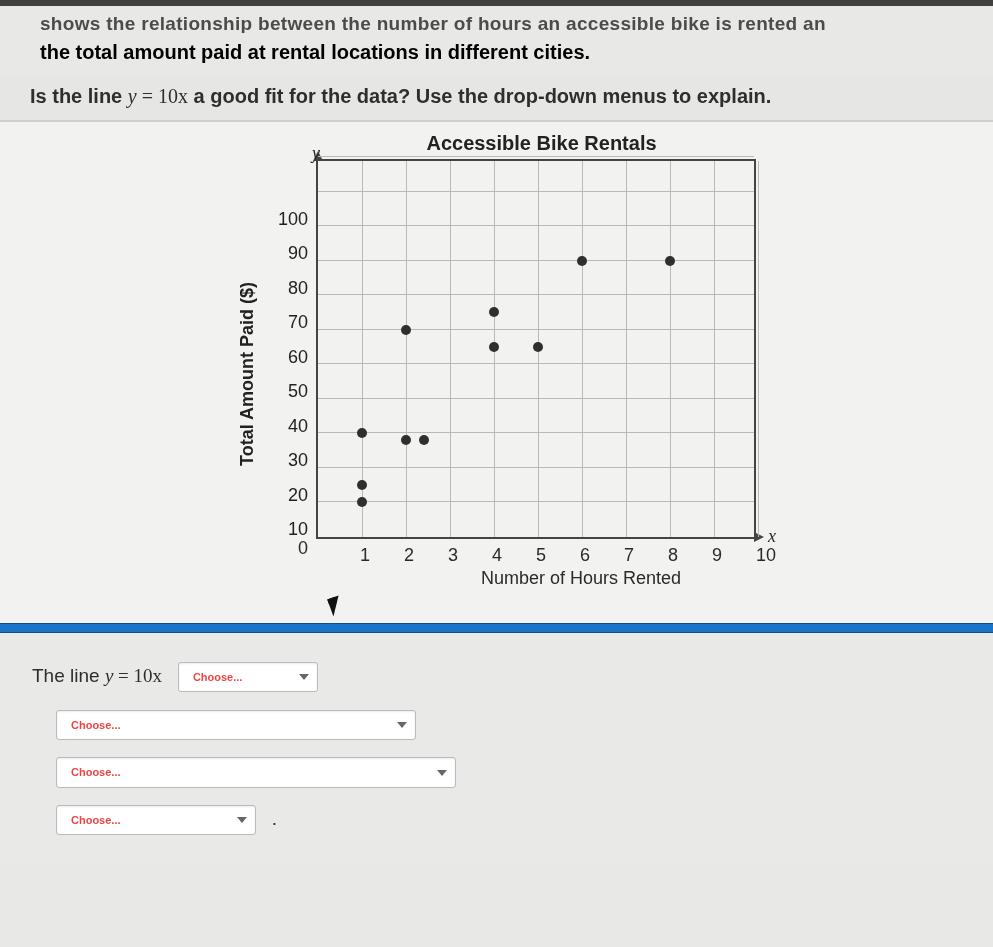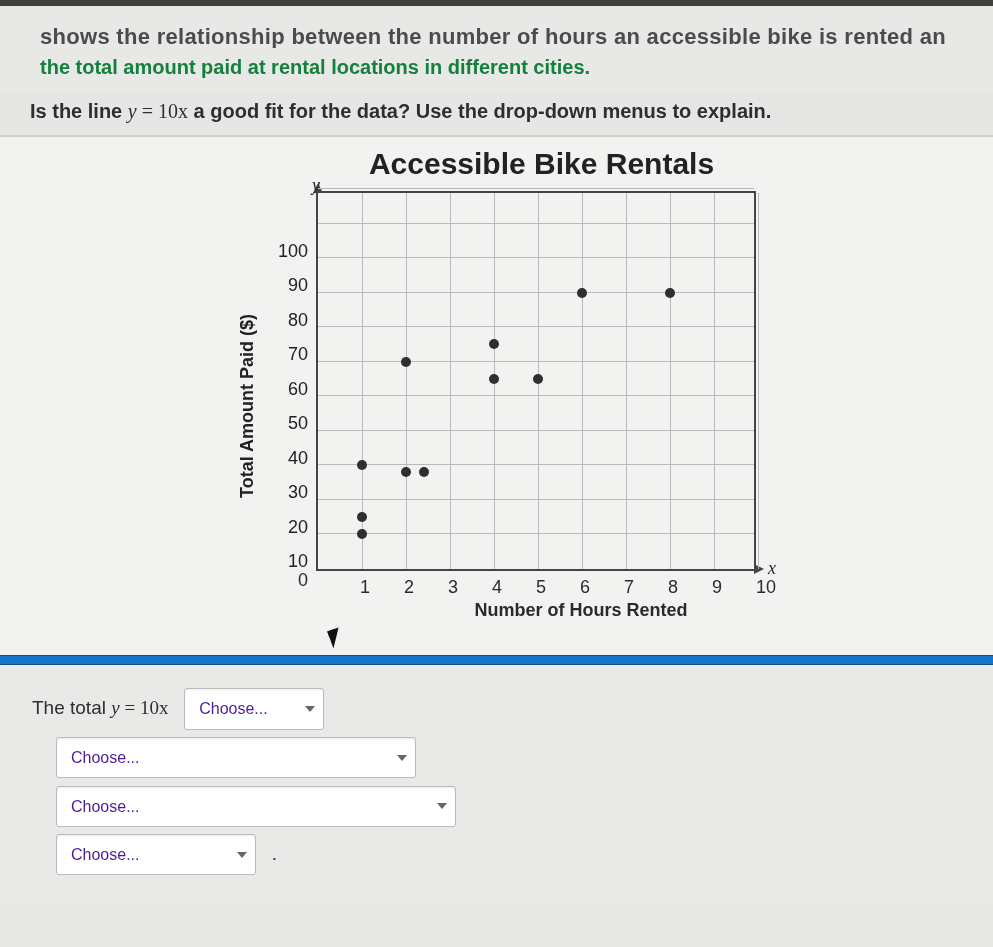--- a/index.html
+++ b/index.html
@@ -5,58 +5,58 @@
   * { box-sizing: border-box; }
   body {
     margin: 0;
     font-family: Arial, Helvetica, sans-serif;
     background: #e8e8e6;
     width: 993px;
     color: #2a2a2a;
   }
   .top-cut {
     color: #3b3b3b;
-    font-size: 22px;
+    font-size: 19px;
     font-weight: 600;
     border-top: 6px solid #2e2e2e;
-    padding: 20px 14px 0 40px;
+    padding: 8px 14px 0 40px;
     letter-spacing: 0.3px;
     line-height: 1;
     white-space: nowrap;
     overflow: hidden;
     text-overflow: clip;
     opacity: 0.9;
   }
   .intro {
     padding: 4px 32px 10px 40px;
     font-size: 20px;
     font-weight: 600;
-    color: #15803d;
+    color: #000000;
     line-height: 1.5;
   }
   .intro2 {
     padding: 8px 32px 12px 30px;
     font-size: 20px;
     font-weight: 600;
     color: #2e2e2e;
     background: #e6e6e4;
     border-bottom: 2px solid #cfcfcd;
   }
   .math-i { font-family: 'Times New Roman', serif; font-style: italic; font-weight: 500; }
   .math-n { font-family: 'Times New Roman', serif; font-style: normal; font-weight: 500; }
   .chart-zone {
     background: #f2f2f0;
     padding: 10px 0 8px 0;
     text-align: center;
   }
   .chart-title {
-    font-size: 30px;
+    font-size: 20px;
     font-weight: 700;
     color: #222;
-    margin-bottom: 10px;
+    margin-bottom: 4px;
     margin-left: 90px;
   }
   .chart-wrap {
     display: inline-flex;
     align-items: center;
     gap: 8px;
   }
   .ylabel {
     writing-mode: vertical-rl;
     transform: rotate(180deg);
@@ -97,21 +97,21 @@
   .yticks span { height: 0; line-height: 0; }
   .xticks {
     display: flex;
     justify-content: space-between;
     font-size: 18px;
     font-weight: 500;
     width: 440px;
     margin-top: 6px;
   }
   .xticks span { width: 0; text-align: center; display:inline-block; transform: translateX(-50%);}
-  .xlabel { font-size: 18px; font-weight: 700; margin-top: 2px; margin-left:90px;}
+  .xlabel { font-size: 18px; font-weight: 400; margin-top: 2px; margin-left:90px;}
   .axis-y-mark {
     position: absolute;
     top: -18px; left: -6px;
     font-family: 'Times New Roman', serif;
     font-style: italic;
     font-size: 18px;
   }
   .axis-x-mark {
     position: absolute;
     bottom: -10px; right: -22px;
@@ -163,26 +163,27 @@
   .aline { margin: 6px 0 6px 24px; }
   .aline.ind { margin-left: 48px; }
   .dd {
     display:inline-flex;
     align-items:center;
     justify-content: space-between;
     background:#fff;
     border:1px solid #bbb;
     border-radius:3px;
     padding:2px 8px 2px 14px;
-    font-size:16px;
-    color:#4c1d95;
+    font-size:11px;
+    color:#ef4444;
     cursor:pointer;
     box-shadow: inset 0 1px 2px rgba(0,0,0,0.08);
     min-width: 140px;
     vertical-align: middle;
+    font-weight: bold;
   }
   .dd .caret {
     margin-left: 14px;
     width:0;height:0;
     border-left:5px solid transparent;
     border-right:5px solid transparent;
     border-top:6px solid #666;
   }
   .dd.wide { min-width: 360px; }
   .dd.w2   { min-width: 400px; }
@@ -274,21 +275,21 @@
     </div>
   </div>
   <div class="cursor"></div>
 </div>
 
 <div class="sep"></div>
 
 <div class="answer-zone">
 
   <div class="aline">
-    <span>The total </span>
+    <span>The line </span>
     <span class="math-i">y</span><span class="math-n"> = </span><span class="math-n">10x</span>
     &nbsp;
     <span class="dd">
       <span>Choose...</span>
       <span class="caret"></span>
     </span>
     &nbsp;
   </div>
 
   <div class="aline ind">

